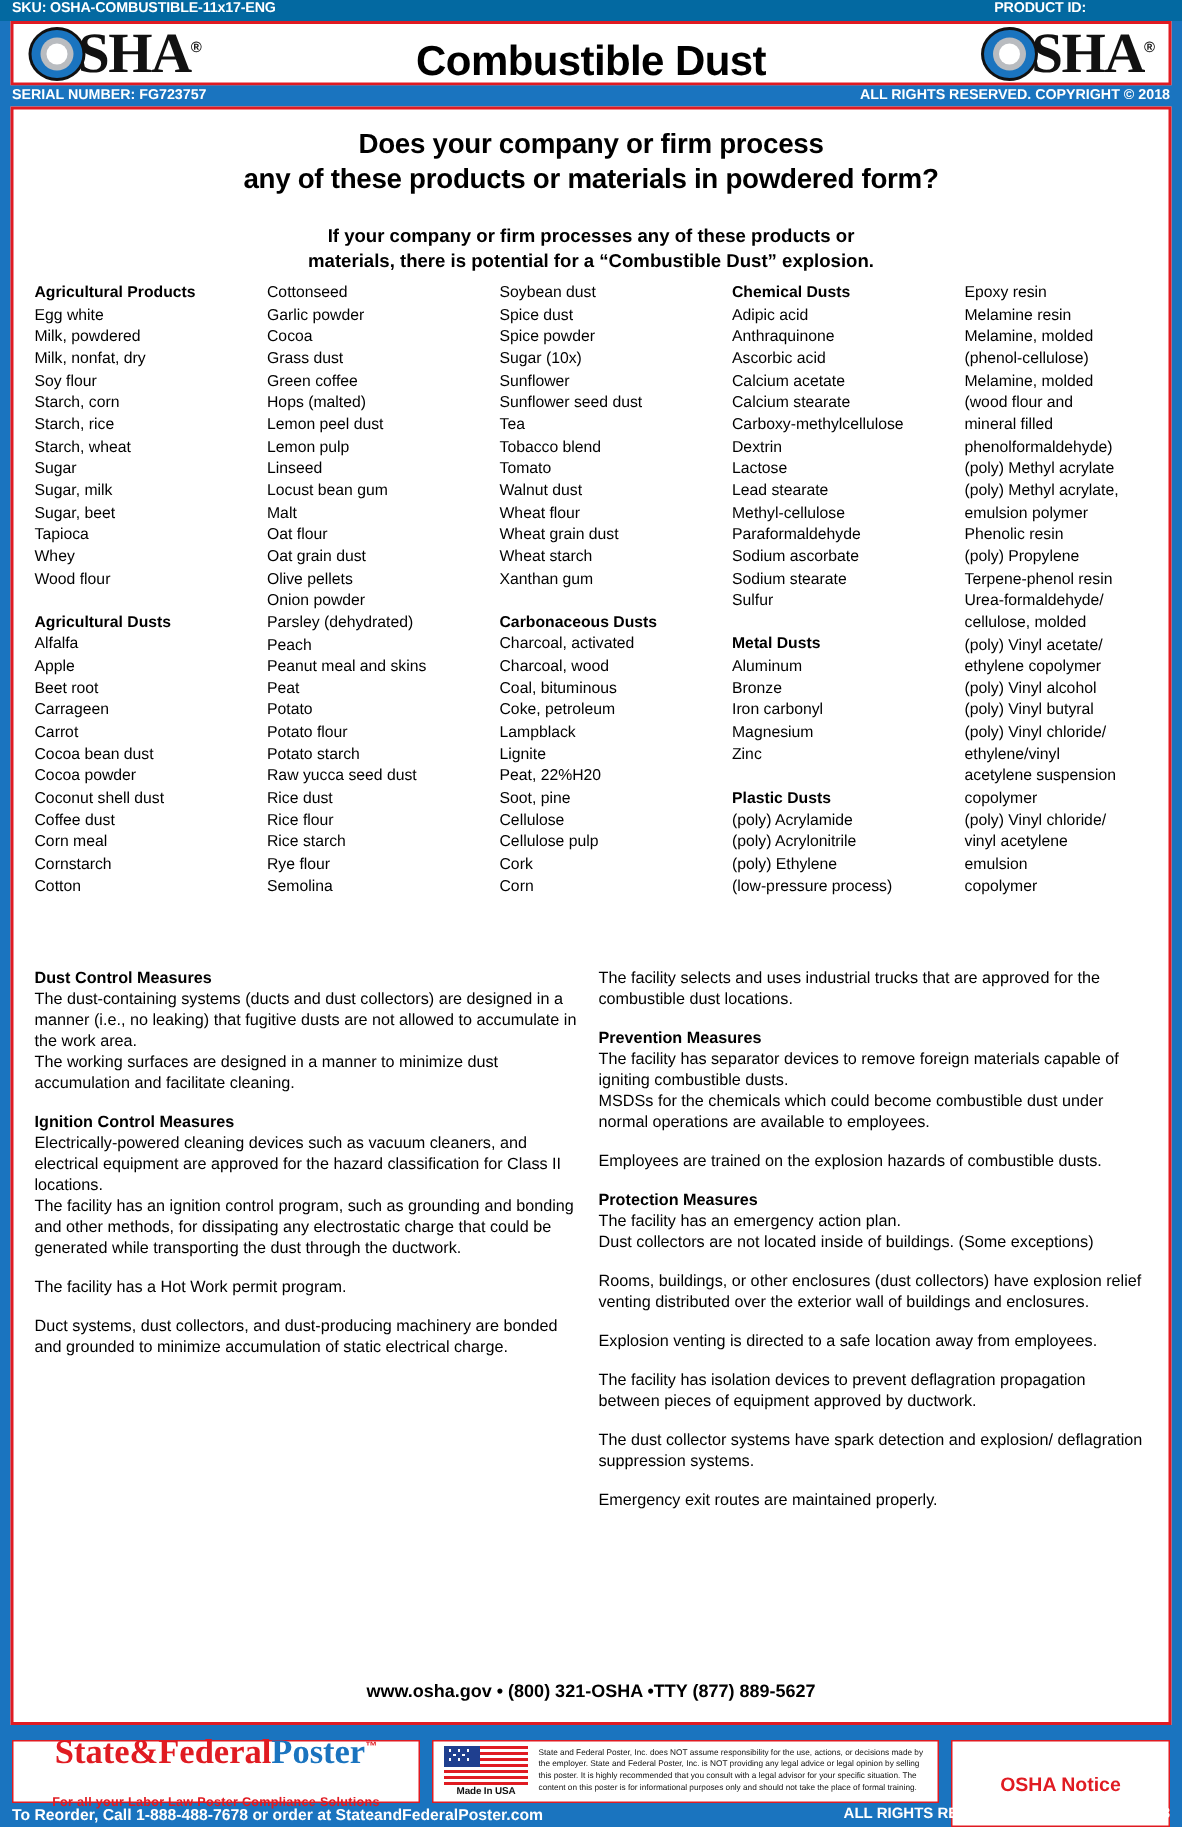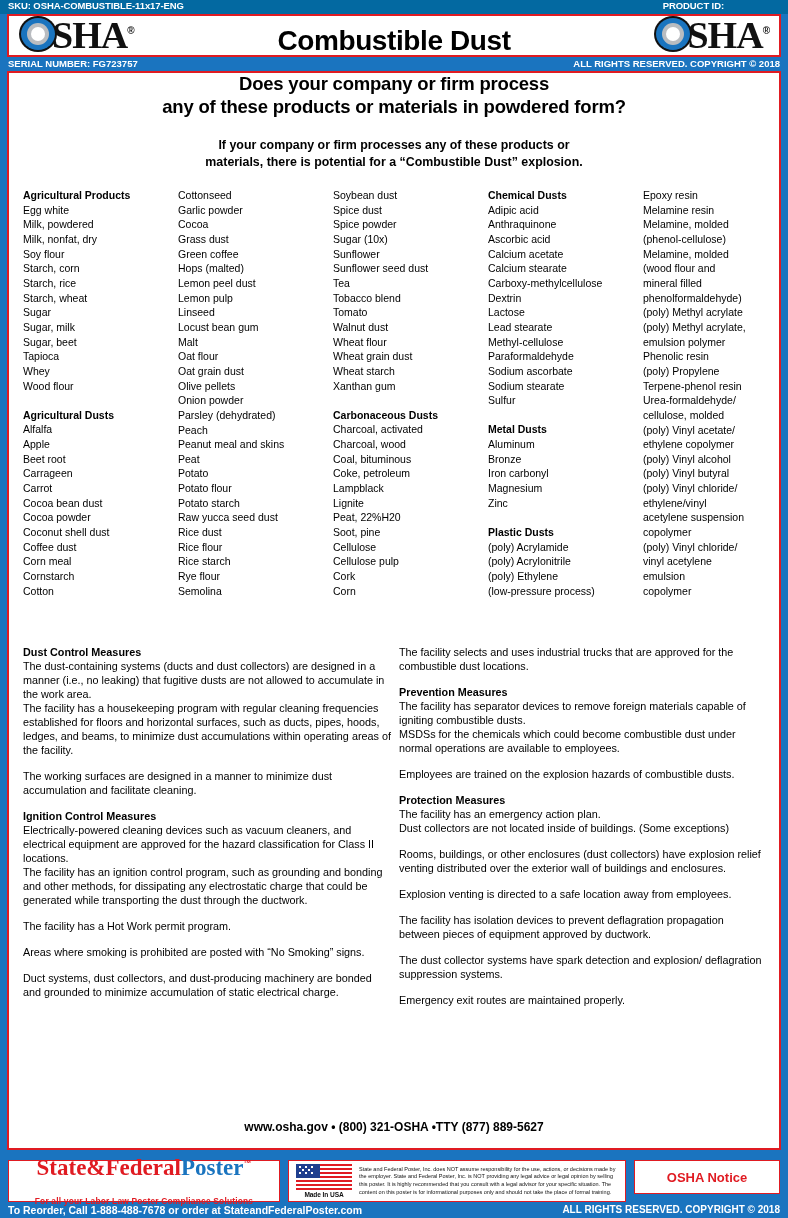--- a/index.html
+++ b/index.html
@@ -33,21 +33,21 @@
 
   
   .header-bar {
     position: absolute; left: 7px; top: 14px;
     width: 774px; height: 43px;
     background: #ffffff;
     border: 2px solid #e01b22;
     display: flex; align-items: center; justify-content: space-between;
   }
   .osha-logo {
-    display: flex; 
+    display: flex; align-items: center;
     padding: 0 10px;
     height: 100%;
   }
   .osha-o {
     position: relative;
     width: 38px; height: 36px;
     display: inline-block;
     margin-right: -5px;
   }
   .osha-o .ring-outer {
@@ -105,21 +105,21 @@
     position: absolute; left: 7px; top: 71px;
     width: 774px; height: 1079px;
     background: #ffffff;
     border: 2px solid #e01b22;
     overflow: hidden;
   }
 
   .q-head {
     text-align: center;
     font-size: 18.5px; font-weight: bold; color: #000;
-    line-height: 1.24;
+    margin-top: 12px; line-height: 1.24;
     letter-spacing: -0.2px;
   }
   .q-sub {
     text-align: center;
     font-size: 12.4px; font-weight: bold; color: #000;
     margin-top: 18px; line-height: 1.35;
   }
 
   
   .lists {
@@ -239,21 +239,21 @@
     font-size: 6.6px; font-weight: bold; color: #111;
     letter-spacing: -0.1px; margin-top: 1px; white-space: nowrap;
   }
   .disc-text {
     flex: 1; font-size: 5.5px; color: #111;
     line-height: 7.6px; padding-left: 4px;
   }
 
   .notice-box {
     position: absolute; left: 634px; top: 4px;
-    width: 146px; height: 34px;
+    width: 146px; height: 58px;
     background: #ffffff;
     border: 1.5px solid #e01b22;
     display: flex; align-items: center; justify-content: center;
   }
   .notice-text {
     font-size: 13px; font-weight: bold; color: #e01b22;
   }
   .rights-bottom {
     position: absolute; right: 8px; top: 48px;
     color: #ffffff; font-size: 10px; font-weight: bold;
@@ -459,27 +459,25 @@
           <div class="entry">vinyl acetylene</div>
           <div class="entry">emulsion</div>
           <div class="entry">copolymer</div>
         </div>
     </div>
 
     <div class="measures">
       <div class="meas-col" id="measL">
           <div class="meas-h">Dust Control Measures</div>
           <div class="meas-p tight">The dust-containing systems (ducts and dust collectors) are designed in a manner (i.e., no leaking) that fugitive dusts are not allowed to accumulate in the work area.</div>
-          <div class="meas-p">The facility has a housekeeping program with regular cleaning frequencies established for floors and horizontal surfaces, such as ducts, pipes, hoods, ledges, and beams, to minimize dust accumulations within operating areas of the facility.</div>
           <div class="meas-p">The working surfaces are designed in a manner to minimize dust accumulation and facilitate cleaning.</div>
           <div class="meas-h">Ignition Control Measures</div>
           <div class="meas-p tight">Electrically-powered cleaning devices such as vacuum cleaners, and electrical equipment are approved for the hazard classification for Class II locations.</div>
           <div class="meas-p">The facility has an ignition control program, such as grounding and bonding and other methods, for dissipating any electrostatic charge that could be generated while transporting the dust through the ductwork.</div>
           <div class="meas-p">The facility has a Hot Work permit program.</div>
-          <div class="meas-p">Areas where smoking is prohibited are posted with “No Smoking” signs.</div>
           <div class="meas-p">Duct systems, dust collectors, and dust-producing machinery are bonded and grounded to minimize accumulation of static electrical charge.</div>
         </div>
       <div class="meas-col" id="measR">
           <div class="meas-p">The facility selects and uses industrial trucks that are approved for the combustible dust locations.</div>
           <div class="meas-h">Prevention Measures</div>
           <div class="meas-p tight">The facility has separator devices to remove foreign materials capable of igniting combustible dusts.</div>
           <div class="meas-p">MSDSs for the chemicals which could become combustible dust under normal operations are available to employees.</div>
           <div class="meas-p">Employees are trained on the explosion hazards of combustible dusts.</div>
           <div class="meas-h">Protection Measures</div>
           <div class="meas-p tight">The facility has an emergency action plan.</div>

